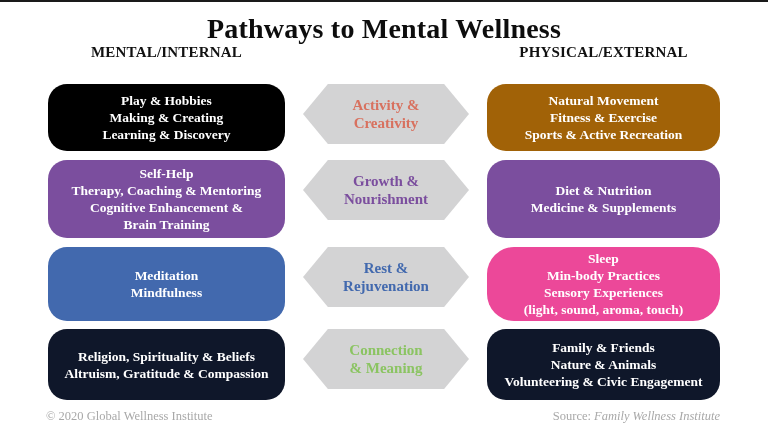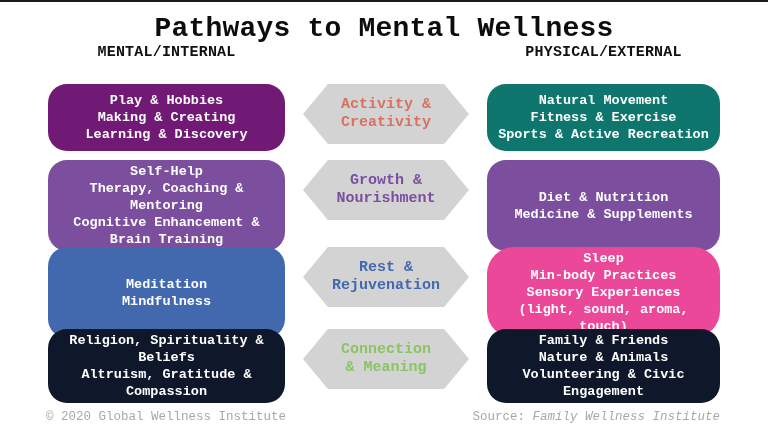--- a/index.html
+++ b/index.html
@@ -1,18 +1,18 @@
 <!DOCTYPE html>
 <html><head>
 <meta charset="utf-8">
 <style>
   html,body { margin:0; padding:0; background:#ffffff; }
   .slide {
     position:relative; width:768px; height:431px; background:#ffffff;
-    font-family:Liberation Mono, monospace; overflow:hidden;
+    font-family:Liberation Serif, serif; overflow:hidden;
   }
   .topline { position:absolute; top:0; left:0; width:768px; height:2px; background:#1a1a1a; }
   .title {
     margin:0; padding-top:13px; text-align:center;
     font-size:28px; font-weight:bold; color:#0d0d0d; letter-spacing:0.2px;
   }
   .col-headers {
     position:absolute; top:44px; left:48px; right:48px;
     display:grid; grid-template-columns:237px 1fr 233px;
   }
@@ -59,28 +59,28 @@
 
   <div class="col-headers">
     <div class="col-header">MENTAL/INTERNAL</div>
     <div></div>
     <div class="col-header">PHYSICAL/EXTERNAL</div>
   </div>
 
   <div class="rows">
 
     <div class="row row-0">
-      <div class="box" style="background-color: #701a75;">Play &amp; Hobbies
+      <div class="box" style="background-color: #000000;">Play &amp; Hobbies
 Making &amp; Creating
 Learning &amp; Discovery</div>
       <div class="hex-wrap">
         <div class="hex" style="color: rgb(216, 113, 95); background-color: rgb(211, 211, 212);">Activity &amp;
 Creativity</div>
       </div>
-      <div class="box" style="background-color: #0f766e;">Natural Movement
+      <div class="box" style="background-color: #a16207;">Natural Movement
 Fitness &amp; Exercise
 Sports &amp; Active Recreation</div>
     </div>
 
     <div class="row row-1">
       <div class="box" style="background-color: rgb(123, 78, 158);">Self-Help
 Therapy, Coaching &amp; Mentoring
 Cognitive Enhancement &amp;
 Brain Training</div>
       <div class="hex-wrap">

